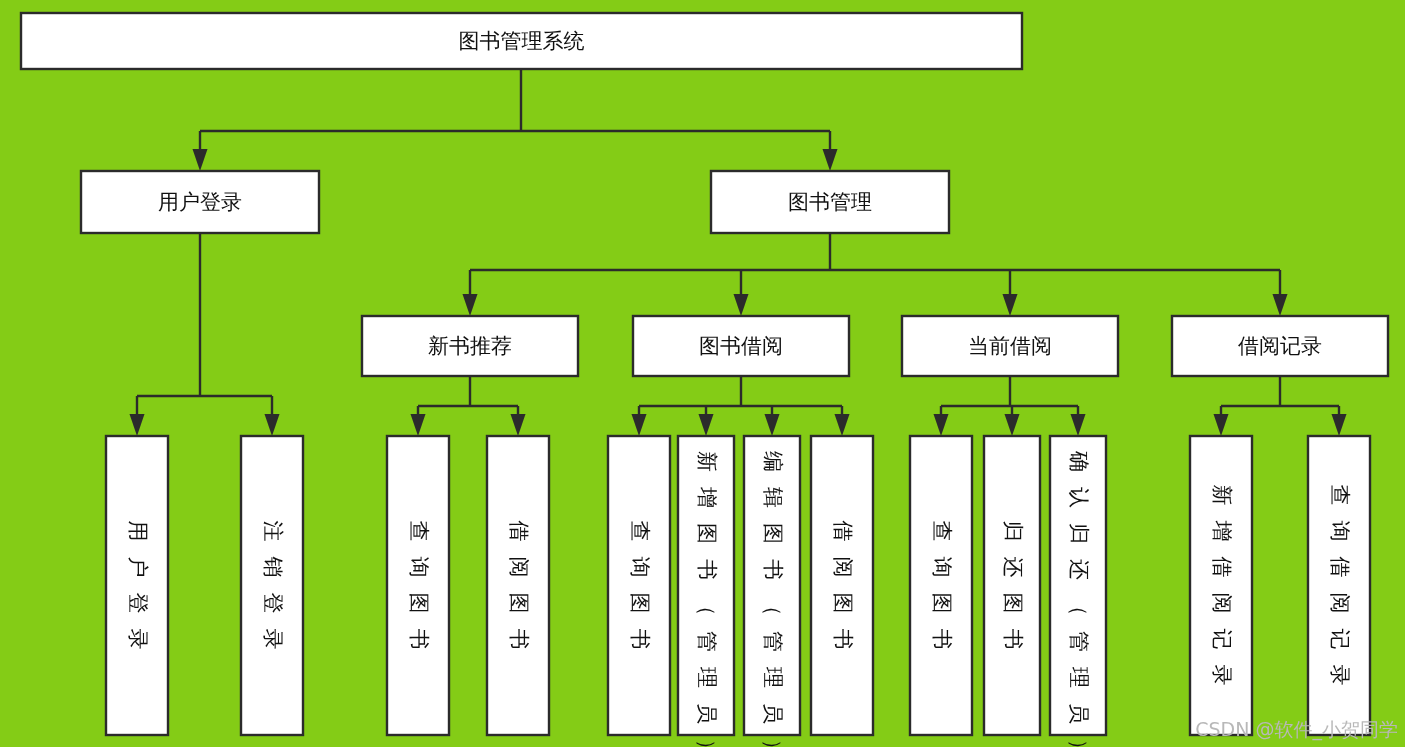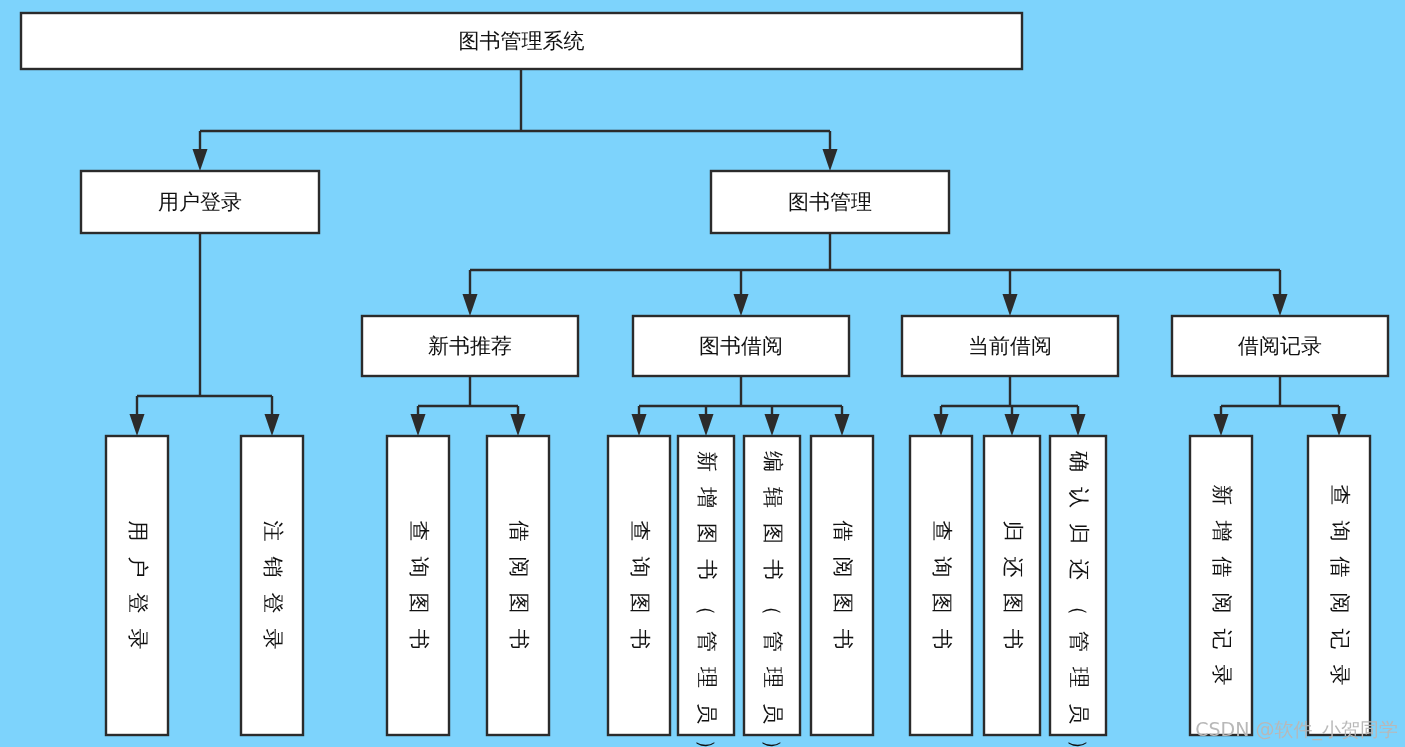--- a/index.html
+++ b/index.html
@@ -11,21 +11,21 @@
   body {
     width: 1405px;
     height: 747px;
     overflow: hidden;
     font-family: "DejaVu Sans", "Liberation Sans", sans-serif;
   }
   #diagram-root {
     position: relative;
     width: 1405px;
     height: 747px;
-    background: #7dd3fc;
+    background: #84cc16;
   }
   svg.diagram-canvas {
     position: absolute;
     left: 0;
     top: 0;
     width: 1405px;
     height: 747px;
     display: block;
   }
   .node-box {

